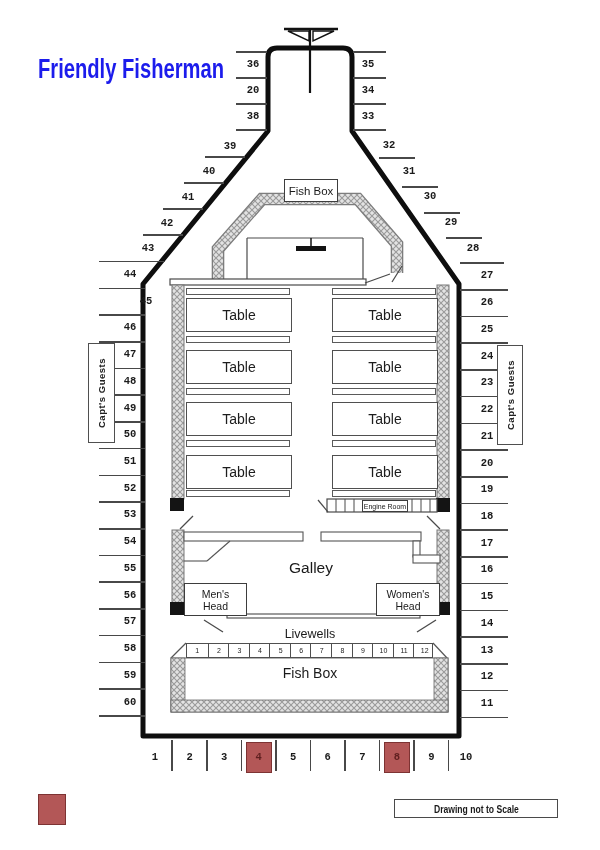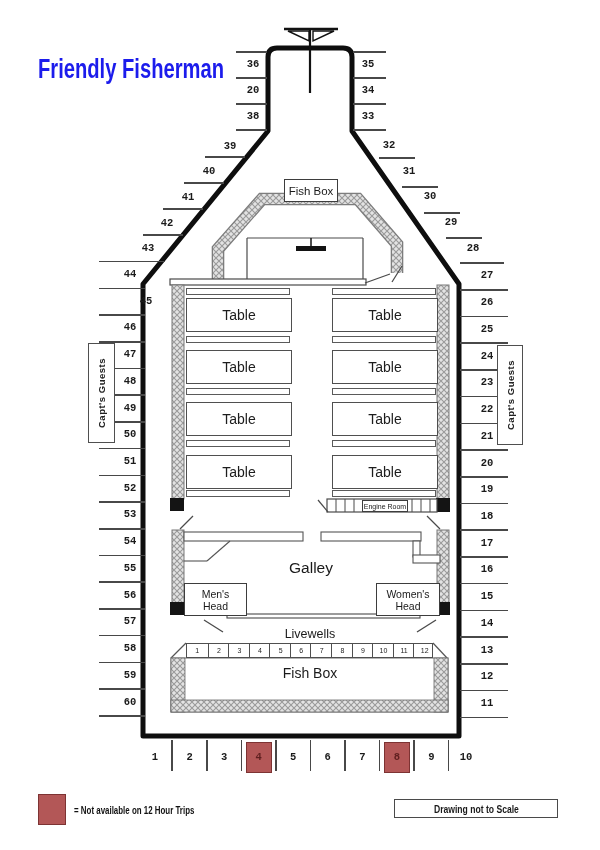--- a/index.html
+++ b/index.html
@@ -299,21 +299,18 @@
 
     <div class="lblbox" style="left:88px;top:343px;width:27px;height:100px;border-width:1.2px;border-color:#4f4f4f;">
       <span class="vtext">Capt's Guests</span>
     </div>
 
     <div class="lblbox" style="left:497px;top:345px;width:26px;height:100px;border-width:1.2px;border-color:#4f4f4f;">
       <span class="vtext">Capt's Guests</span>
     </div>
 
     <div id="legend-swatch" class="abs" style="left: 38px; top: 794px; width: 28px; height: 31px; border: 1.5px solid rgb(125, 51, 51); box-sizing: border-box; background: rgb(179, 87, 87);"></div>
-    <div class="abs stylized" style="left:74px;top:799px;height:22px;line-height:22px;font-size:11px;color:#111;">
-      <span class="squish">= Not available on 12 Hour Trips</span>
-    </div>
 
     <div class="lblbox stylized" style="left:394px;top:799px;width:164px;height:19px;font-size:11px;border-width:1.2px;border-color:#4a4a4a;">
       <span class="squish2">Drawing not to Scale</span>
     </div>
   </div>
 </div>
 
 </body></html>

